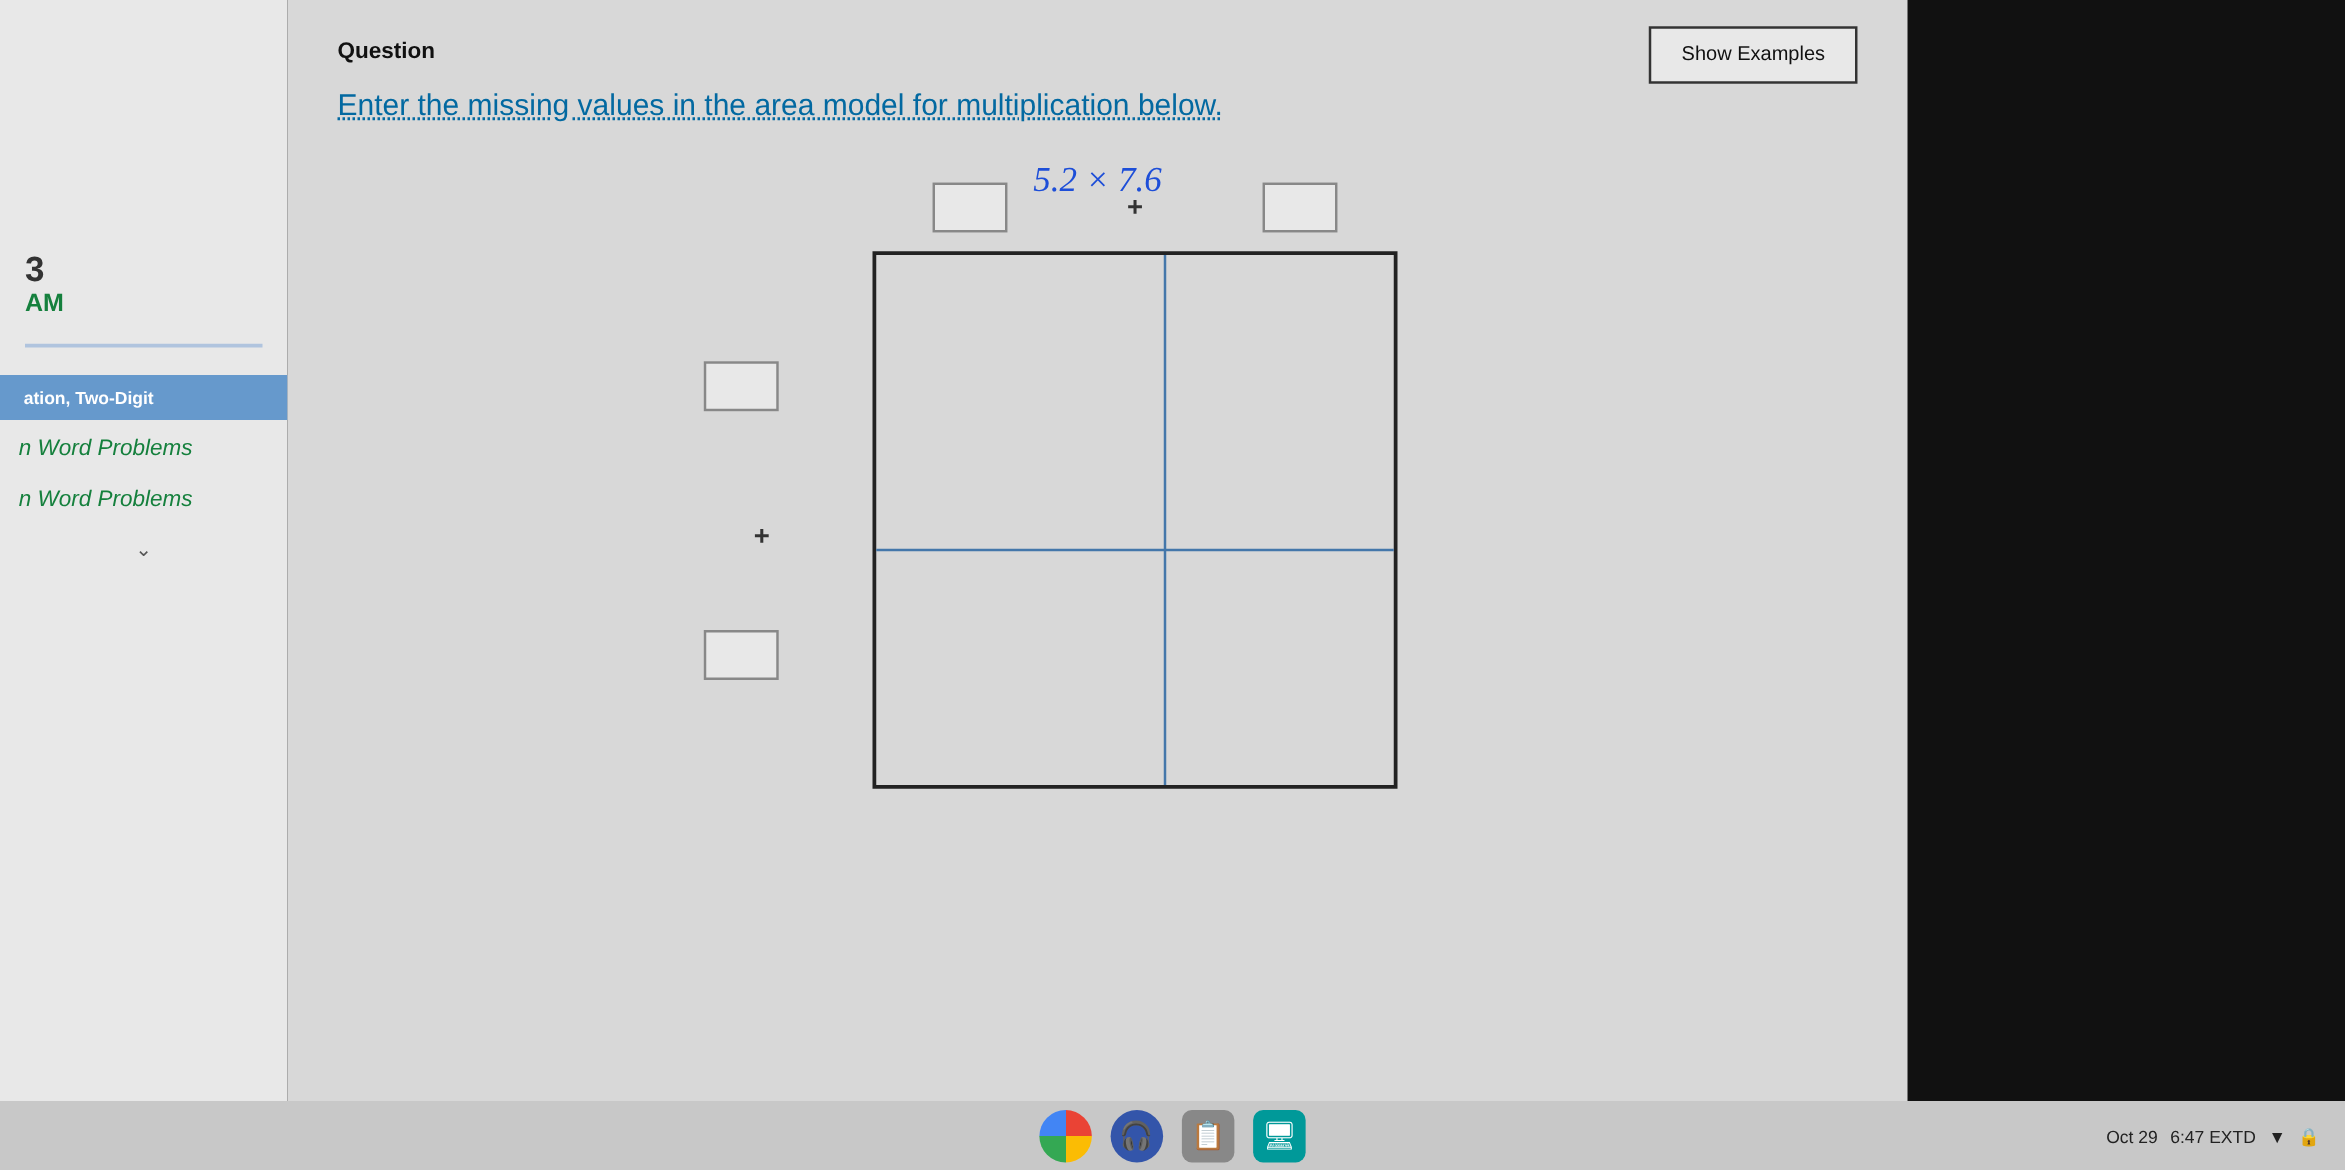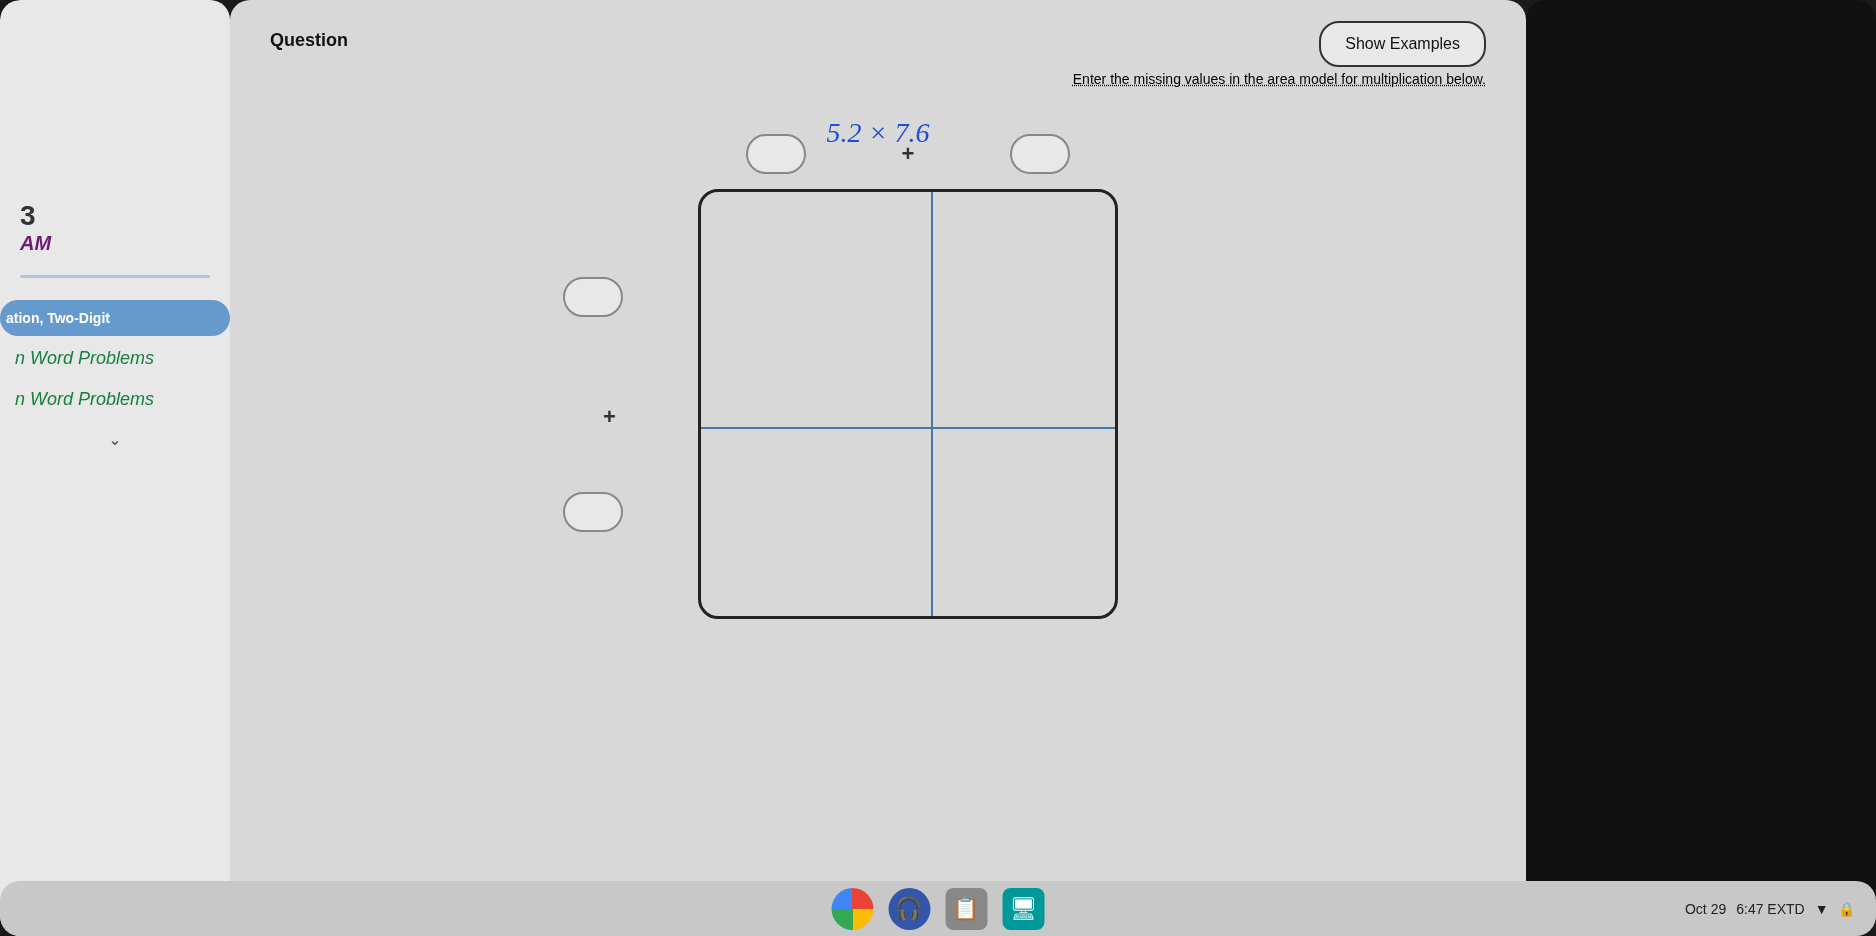--- a/index.html
+++ b/index.html
@@ -1,15 +1,15 @@
 <!DOCTYPE html>
 <html><head>
   <meta charset="utf-8">
   <style>
-    * { margin: 0; padding: 0; box-sizing: border-box; border-radius: 20px; }
+    * { margin: 0; padding: 0; box-sizing: border-box; }
 
     body {
       width: 1876px;
       height: 936px;
       background: #1a1a1a;
       font-family: Arial, sans-serif;
       overflow: hidden;
       display: flex;
     }
 
@@ -33,35 +33,34 @@
       font-size: 28px;
       font-weight: bold;
       color: #333;
       padding: 20px 20px 0 20px;
       margin-top: 180px;
     }
 
     .sidebar-am {
       font-size: 20px;
       font-weight: bold;
-      color: #701a75;
+      color: #15803d;
       padding: 0 20px;
-      font-style: italic;
     }
 
     .sidebar-divider {
       height: 3px;
       background: #b0c4de;
       margin: 20px 20px;
     }
 
     .sidebar-item-active {
       background: #6699cc;
       color: white;
-      padding: 10px 6px;
+      padding: 10px 19px;
       font-size: 14px;
       font-weight: bold;
       margin: 2px 0;
     }
 
     .sidebar-item {
       padding: 10px 15px;
       font-size: 18px;
       color: #15803d;
       cursor: pointer;
@@ -93,25 +92,24 @@
     }
 
     .question-label {
       font-size: 18px;
       font-weight: bold;
       color: #111;
       margin-bottom: 20px;
     }
 
     .question-text {
-      font-size: 14px;
-      color: #000000;
+      font-size: 24px;
+      color: #0369a1;
       margin-bottom: 30px;
       text-decoration: underline dotted;
-      text-align: right;
     }
 
     .show-examples-btn {
       position: absolute;
       top: 21px;
       right: 40px;
       border: 2px solid #333;
       background: #e8e8e8;
       padding: 12px 24px;
       font-size: 16px;

